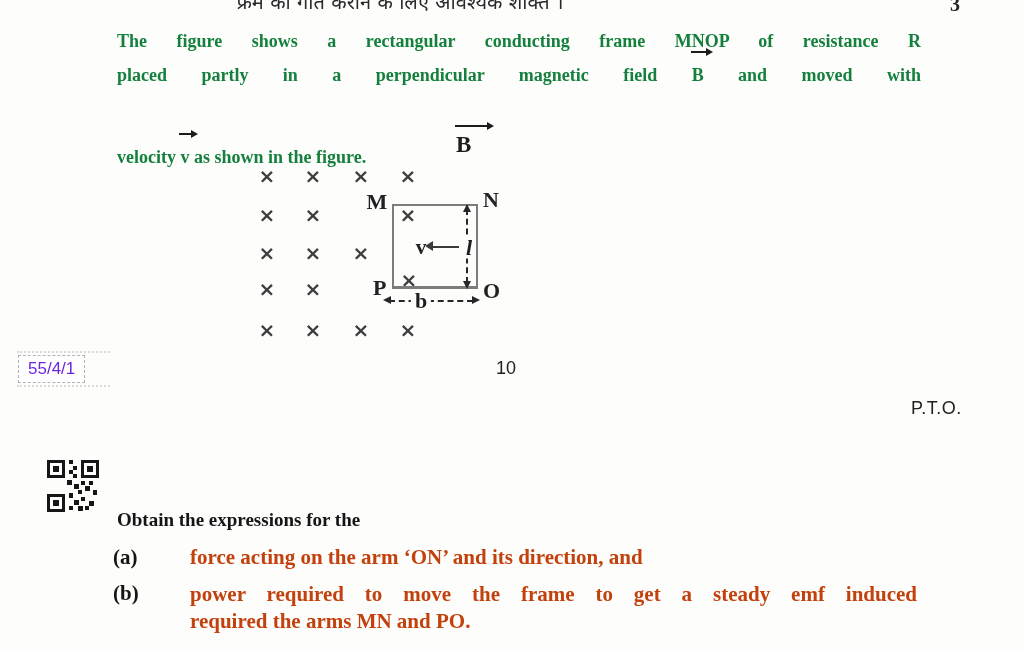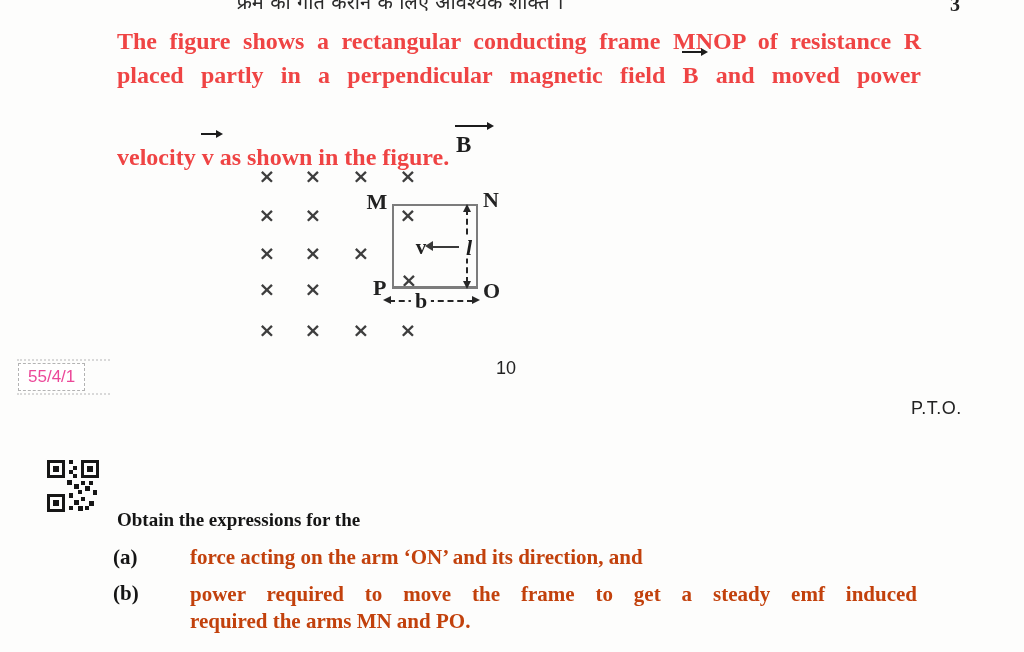--- a/index.html
+++ b/index.html
@@ -15,21 +15,21 @@
     font-family:"DejaVu Sans", sans-serif;
     font-size:20px;color:#2a2a2a;text-align:center;white-space:nowrap;
   }
   .corner-page{
     position:absolute;left:950px;top:-7px;
     font-size:20px;font-weight:600;color:#222;
   }
   
   .qpara{
     position:absolute;left:117px;top:24px;width:804px;
-    font-size:24px;font-weight:600;line-height:34px;color:#ef4444;
+    font-size:18px;font-weight:600;line-height:34px;color:#15803d;
   }
   .qline{text-align:justify;text-align-last:justify;}
   .qline.last{text-align:right;text-align-last:left;margin-top:48px;}
   
   .vec{position:relative;display:inline-block;}
   .vec::before{content:"";position:absolute;left:-1px;right:-3px;top:-7px;height:2px;background:#1c1c1c;}
   .vec::after{content:"";position:absolute;right:-9px;top:-10px;width:0;height:0;
     border-left:7px solid #1c1c1c;border-top:4px solid transparent;border-bottom:4px solid transparent;}
   .vec-wide::before{right:-17px;}
   .vec-wide::after{right:-23px;}
@@ -76,22 +76,22 @@
     border-right:8px solid #262626;border-top:4.5px solid transparent;border-bottom:4.5px solid transparent;}
   .b-dim-right{position:absolute;left:232px;top:168px;width:0;height:0;
     border-left:8px solid #262626;border-top:4.5px solid transparent;border-bottom:4.5px solid transparent;}
   .b-dim-label{
     position:absolute;left:181px;top:173px;transform:translate(-50%,-50%);
     font-size:22px;font-weight:600;color:#1d1d1d;background:#fdfdfc;padding:0 4px;line-height:1;
   }
   
   .code-box{
     position:absolute;left:18px;top:355px;
-    font-family:"Liberation Sans", sans-serif;font-size:17px;color:#ec4899;
-    border:1px dashed #b3b3b3;padding:3px 9px;background:#fff;margin-top:8px;
+    font-family:"Liberation Sans", sans-serif;font-size:17px;color:#6d28d9;
+    border:1px dashed #b3b3b3;padding:3px 9px;background:#fff;
   }
   .code-box::before{content:"";position:absolute;left:-2px;right:-26px;top:-5px;border-top:2px dotted #d9d9d9;}
   .code-box::after{content:"";position:absolute;left:-2px;right:-26px;bottom:-5px;border-top:2px dotted #d9d9d9;}
   .page-center{
     position:absolute;left:496px;top:358px;
     font-family:"Liberation Sans", sans-serif;font-size:18px;color:#222;
   }
   .pto{
     position:absolute;left:911px;top:358px;
     font-family:"Liberation Sans", sans-serif;font-size:18px;color:#222;letter-spacing:.5px;margin-top:40px;
@@ -109,21 +109,21 @@
   .jline{text-align:justify;text-align-last:justify;font-family:Liberation Serif, serif;}
 </style>
 </head>
 <body>
 
 <div class="hindi-top">फ्रेम को गति कराने के लिए आवश्यक शक्ति ।</div>
 <div class="corner-page">3</div>
 
 <div class="qpara">
   <div class="qline">The figure shows a rectangular conducting frame MNOP of resistance R</div>
-  <div class="qline"><span>placed partly in a perpendicular magnetic field </span><span class="vec">B</span><span> and moved power</span></div>
+  <div class="qline"><span>placed partly in a perpendicular magnetic field </span><span class="vec">B</span><span> and moved with</span></div>
   <div class="qline last"><span>velocity </span><span class="vec">v</span><span> as shown in the figure.</span></div>
 </div>
 
 <div class="figure">
   <div class="fig-b-label"><span class="vec vec-wide">B</span></div>
 
   <div>
       <span class="cross" style="left: 27px; top: 48px;">×</span>
       <span class="cross" style="left: 73px; top: 48px;">×</span>
       <span class="cross" style="left: 121px; top: 48px;">×</span>

